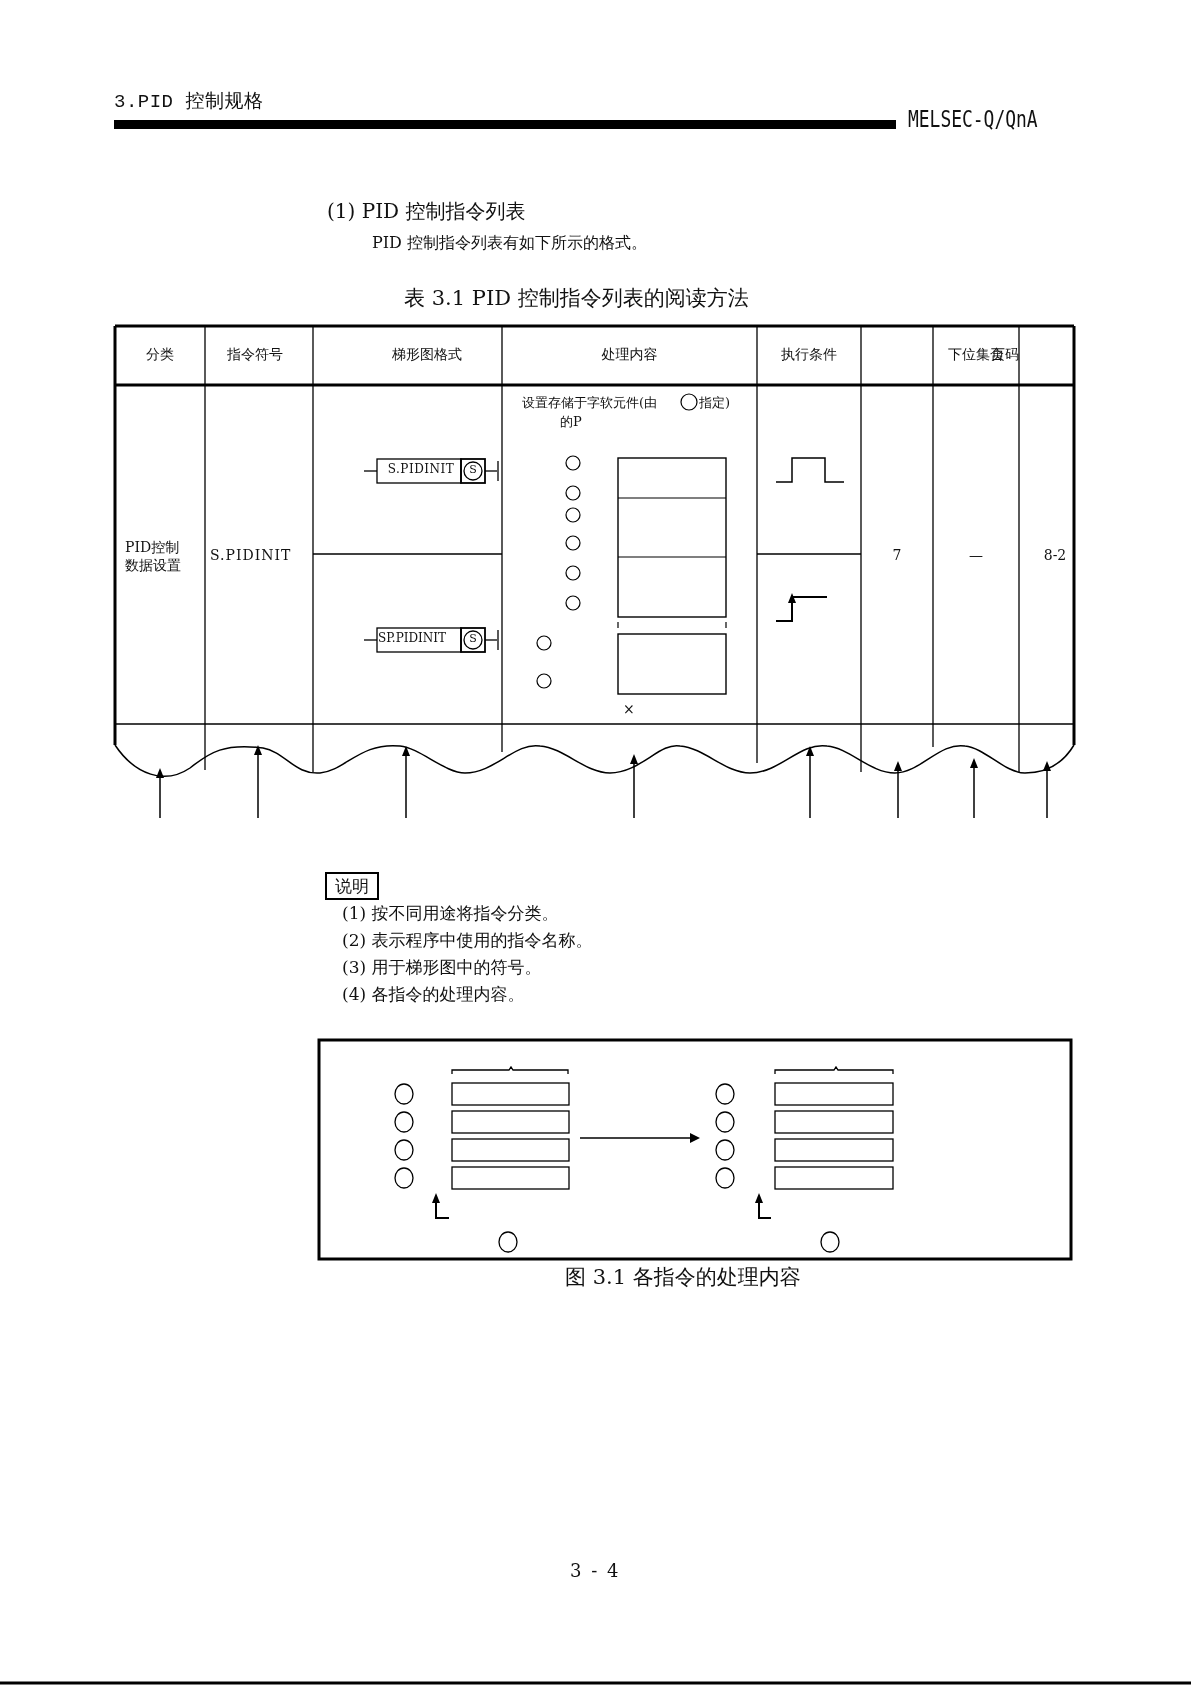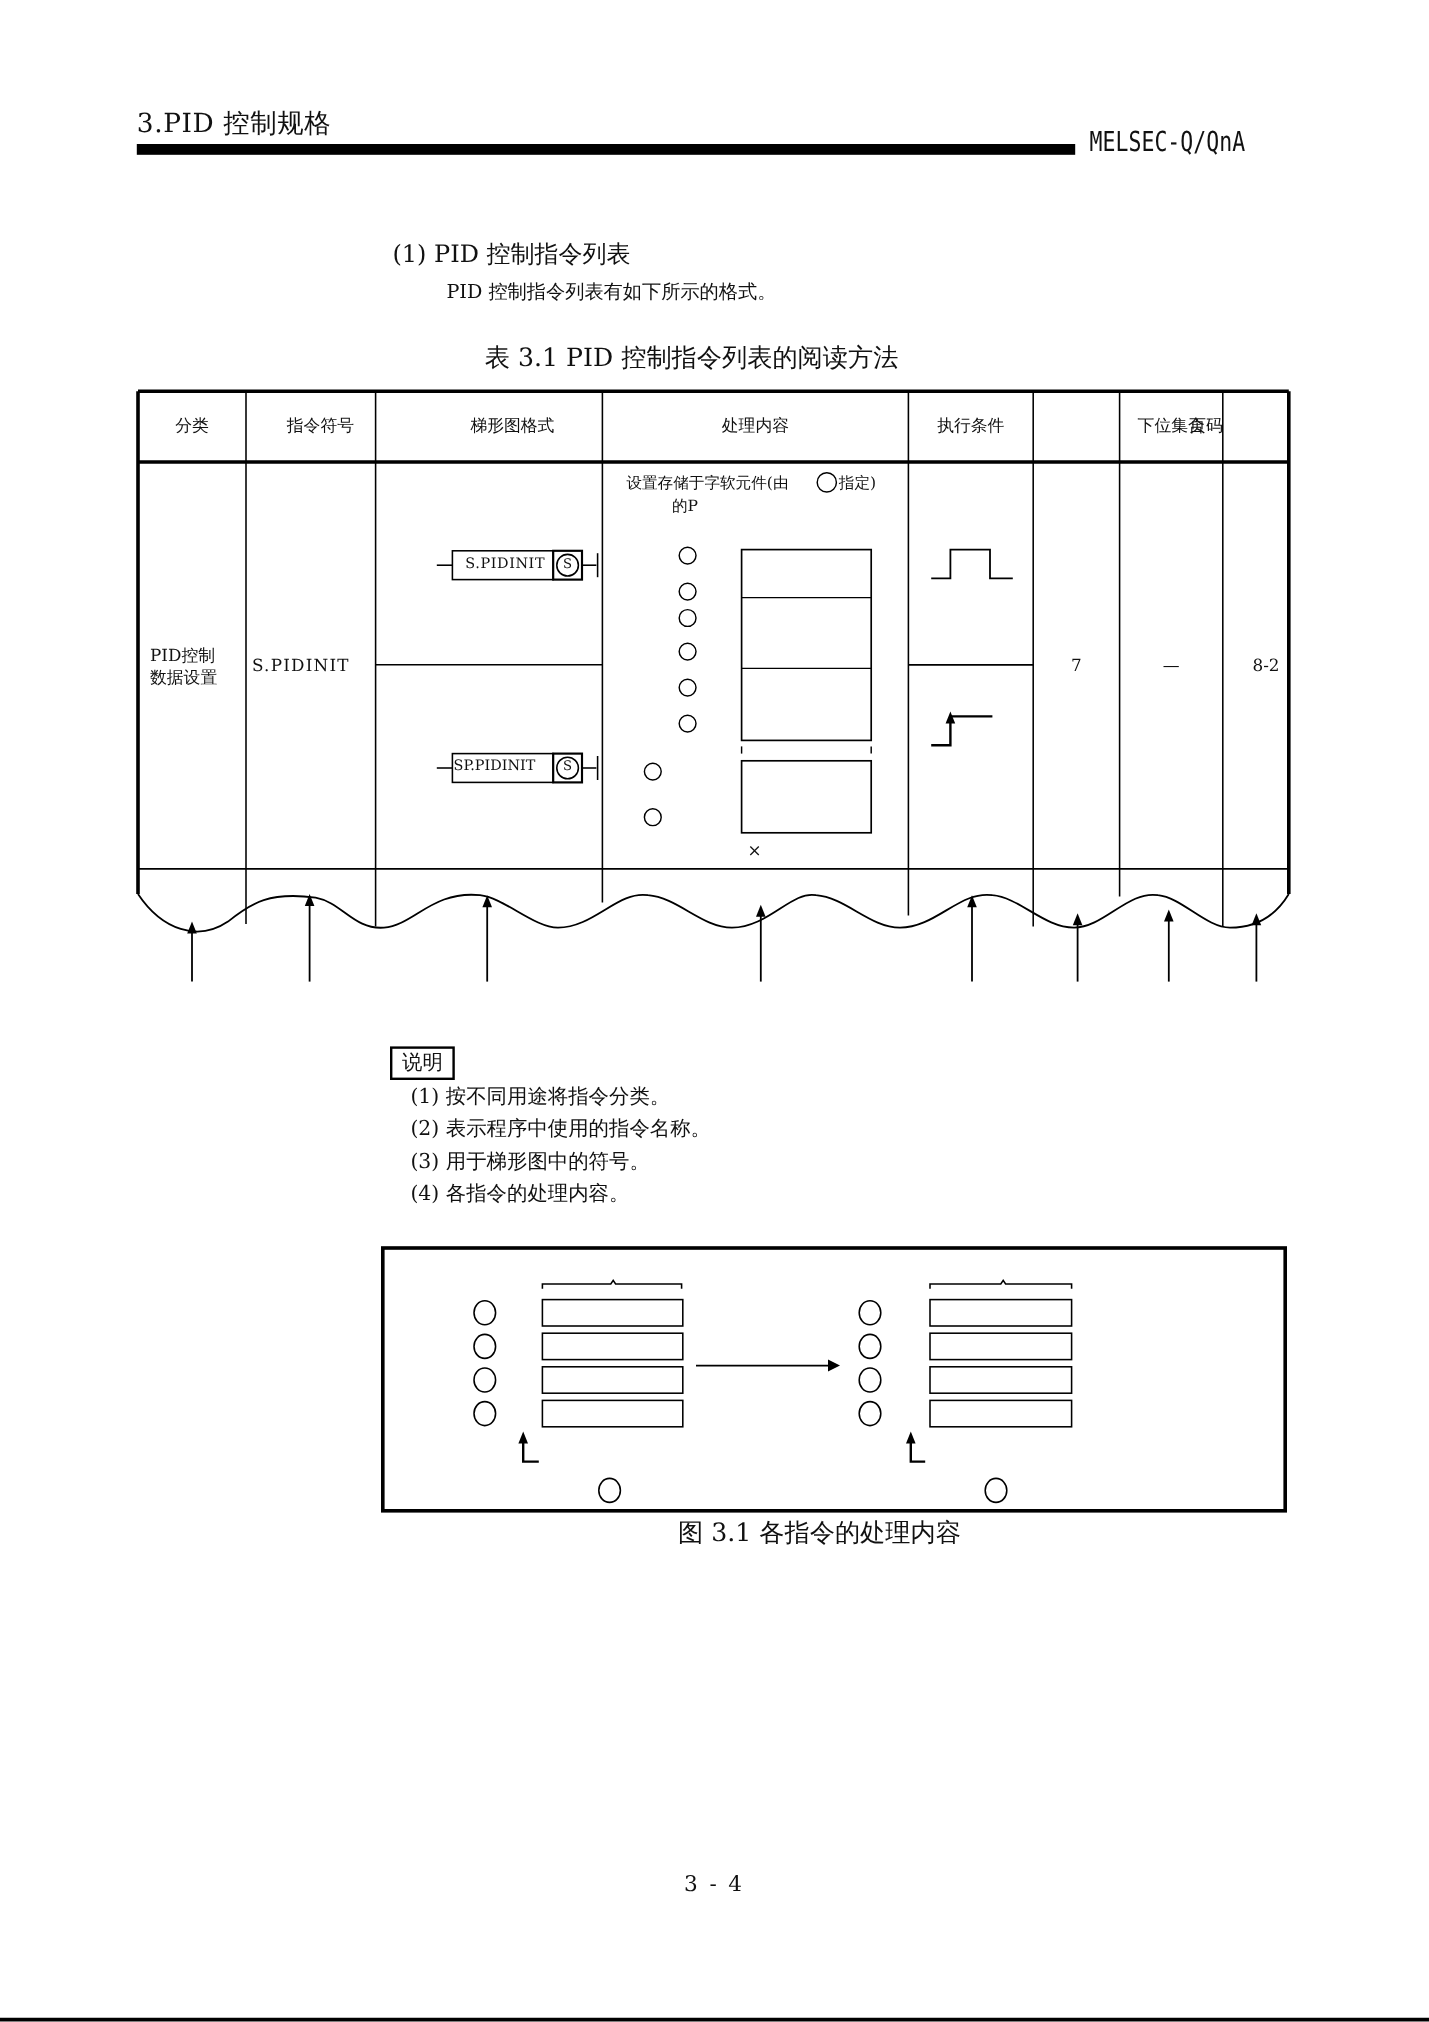--- a/index.html
+++ b/index.html
@@ -1,19 +1,19 @@
 <!DOCTYPE html>
 <html><head>
 <meta charset="utf-8">
 <style>
   html, body { margin: 0; padding: 0; background: #ffffff; }
   body { width: 1191px; height: 1685px; position: relative; overflow: hidden;
          font-family: "DejaVu Serif", "Liberation Serif", serif; color: #111; }
   .abs { position: absolute; }
-  .hdr-title { left: 114px; top: 88px; font-size: 22px; letter-spacing: 0.5px; }
+  .hdr-title { left: 114px; top: 88px; font-size: 19px; letter-spacing: 0.5px; font-family: Liberation Mono, monospace; }
   .hdr-bar { left: 114px; top: 120px; width: 782px; height: 9px; background: #000; }
   .hdr-brand { left: 908px; top: 106px; font-size: 23px; font-family: "DejaVu Sans Mono","Liberation Mono", monospace; transform: scaleX(0.78); transform-origin: left top; }
   .sec-title { left: 327px; top: 198px; font-size: 20px; }
   .sec-desc { left: 372px; top: 233px; font-size: 16px; }
   .tbl-caption { left: 404px; top: 284px; font-size: 21px; }
   .cell-text { font-size: 14px; text-align: center; }
   .th { top: 326px; height: 58px; display: flex; align-items: center; justify-content: center; font-size: 14px; }
   .note-label { left: 325px; top: 872px; font-size: 17px; border: 2px solid #000; padding: 0 8px; line-height: 24px; }
   .note-item { left: 342px; font-size: 17px; }
   .fig-caption { left: 565px; top: 1263px; font-size: 21px; }
@@ -152,21 +152,21 @@
   <g fill="#000">
     <polygon points="700,1138 690,1133 690,1143"></polygon>
     <polygon points="436,1193 432,1203 440,1203"></polygon>
     <polygon points="759,1193 755,1203 763,1203"></polygon>
   </g>
 
   <line x1="0" y1="1683" x2="1191" y2="1683" stroke="#000" stroke-width="3"></line>
 </svg>
 
 <div class="abs th" style="left:115px;width:90px;text-align:center;">分类</div>
-<div class="abs th" style="left:217px;width:100px;">指令符号</div>
+<div class="abs th" style="left:205px;width:100px;">指令符号</div>
 <div class="abs th" style="left:313px;width:228px;border-radius:14px;">梯形图格式</div>
 <div class="abs th" style="left:502px;width:255px;">处理内容</div>
 <div class="abs th" style="left:757px;width:104px;">执行条件</div>
 <div class="abs th" style="left:861px;width:72px;"></div>
 <div class="abs th" style="left:933px;width:86px;">下位集合</div>
 <div class="abs th" style="left:988px;width:34px;">页码</div>
 
 <div class="abs" style="left:125px;top:538px;font-size:14px;line-height:18px;">
   <div>PID控制</div>
   <div>数据设置</div>

